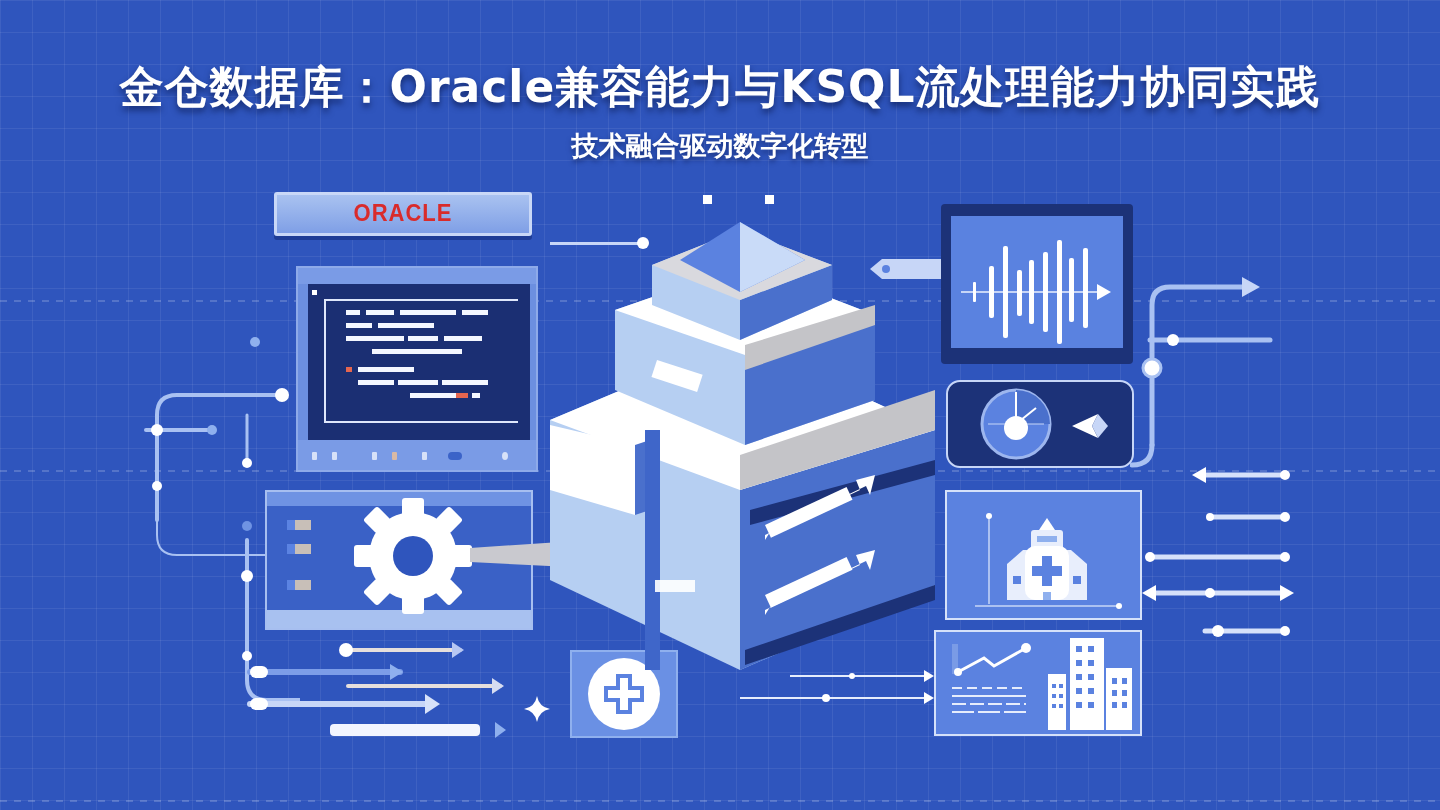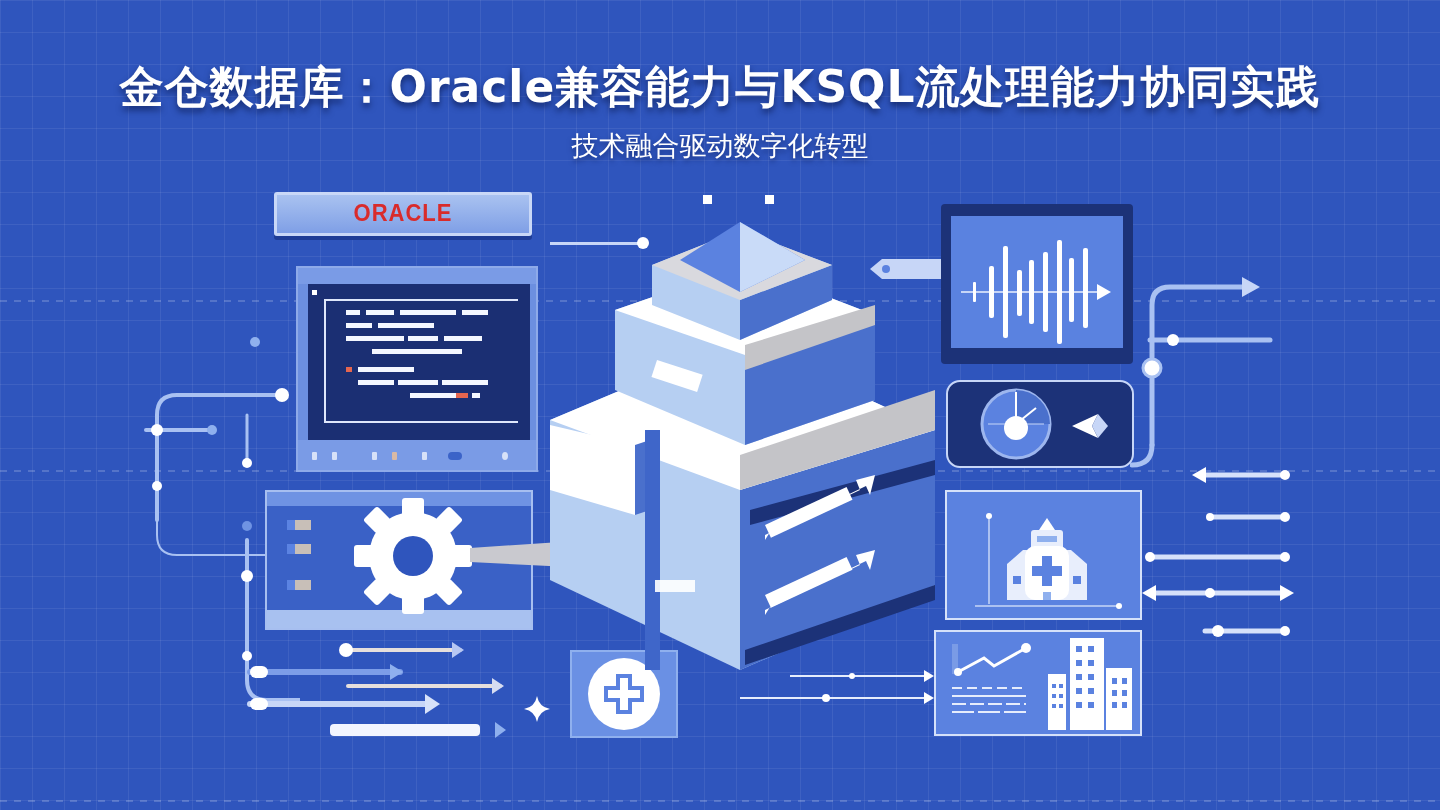--- a/index.html
+++ b/index.html
@@ -18,21 +18,21 @@
     background-image: linear-gradient(90deg, rgba(255,255,255,0.18) 50%, transparent 50%);
     background-size: 14px 2px;
   }
   .title {
     position: absolute; top: 58px; left: 0; width: 1440px; text-align: center;
     color: #ffffff; font-weight: bold; font-size: 44px; letter-spacing: 1px;
     text-shadow: 0 4px 6px rgba(10,25,80,0.7);
   }
   .subtitle {
     position: absolute; top: 128px; left: 0; width: 1440px; text-align: center;
-    color: #ffffff; font-weight: normal; font-size: 27px;
+    color: #ffffff; font-weight: bold; font-size: 27px;
     text-shadow: 0 3px 5px rgba(10,25,80,0.6);
   }
   .abs { position: absolute; }
 
   
   .oracle-banner {
     left: 274px; top: 192px; width: 258px; height: 44px;
     background: linear-gradient(#a9c2f0, #7f9fe6);
     border: 3px solid #c9d8f7; border-radius: 3px;
     box-shadow: 0 4px 0 #1f3d96;

